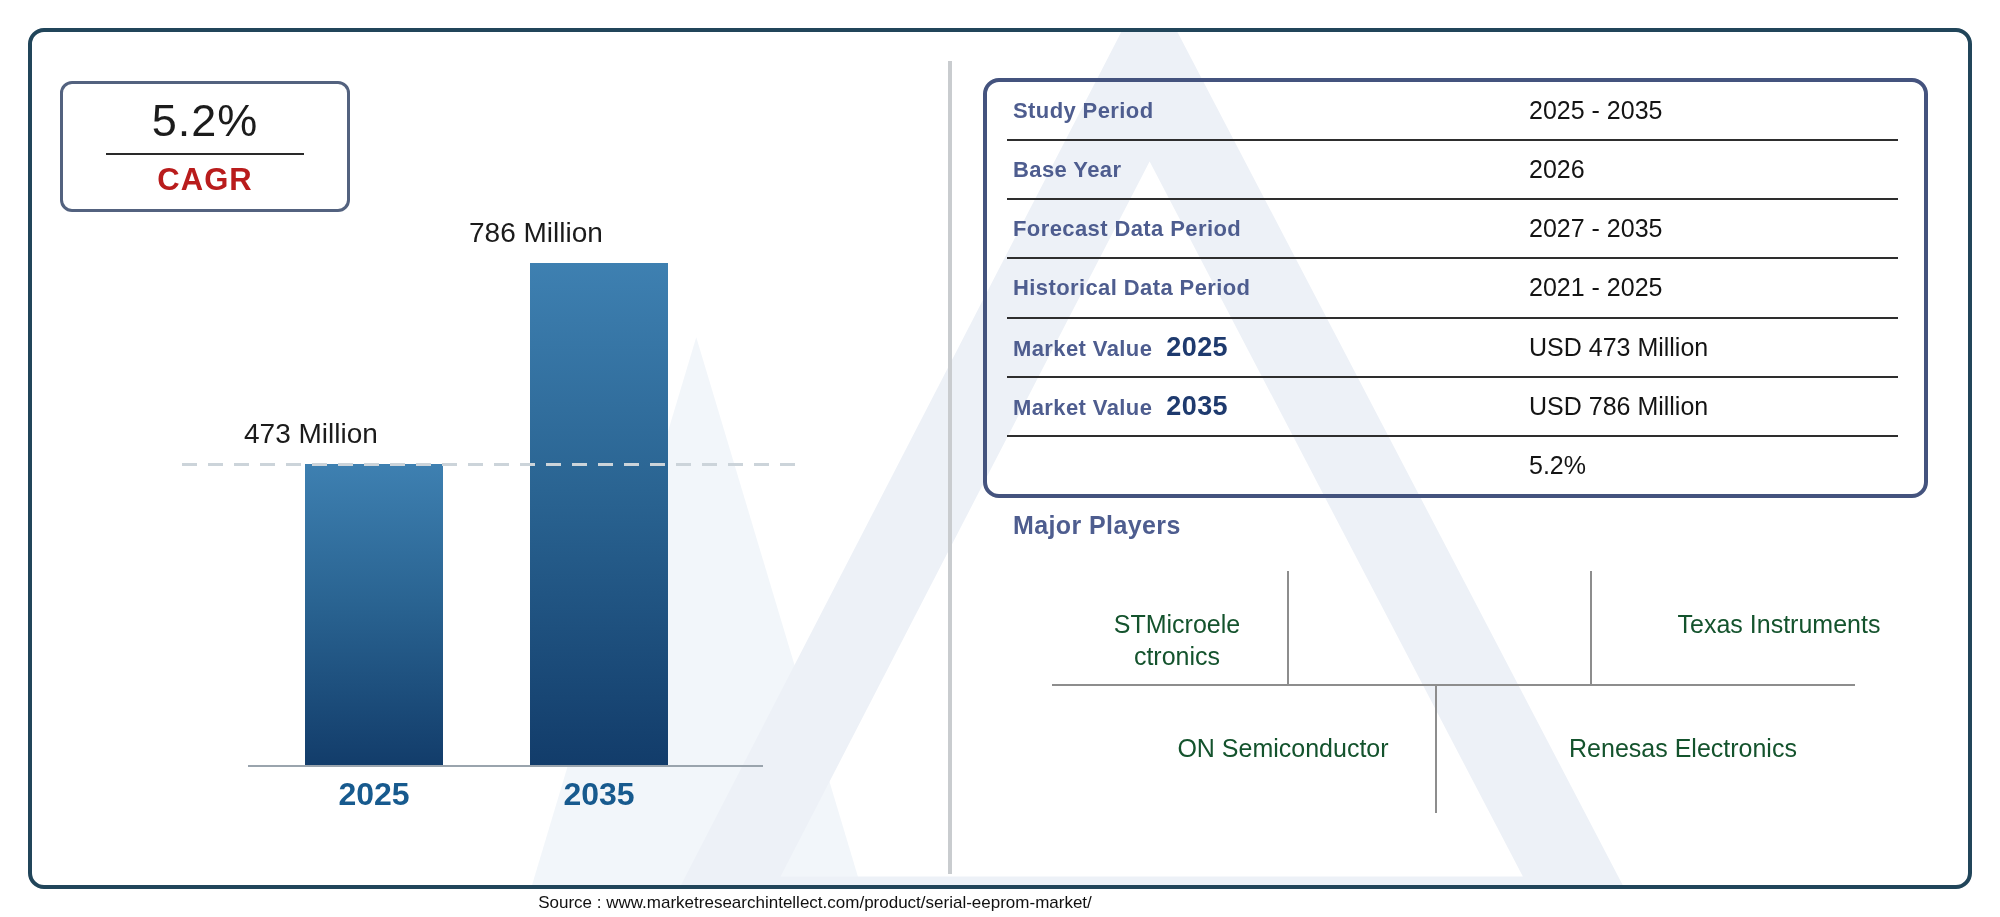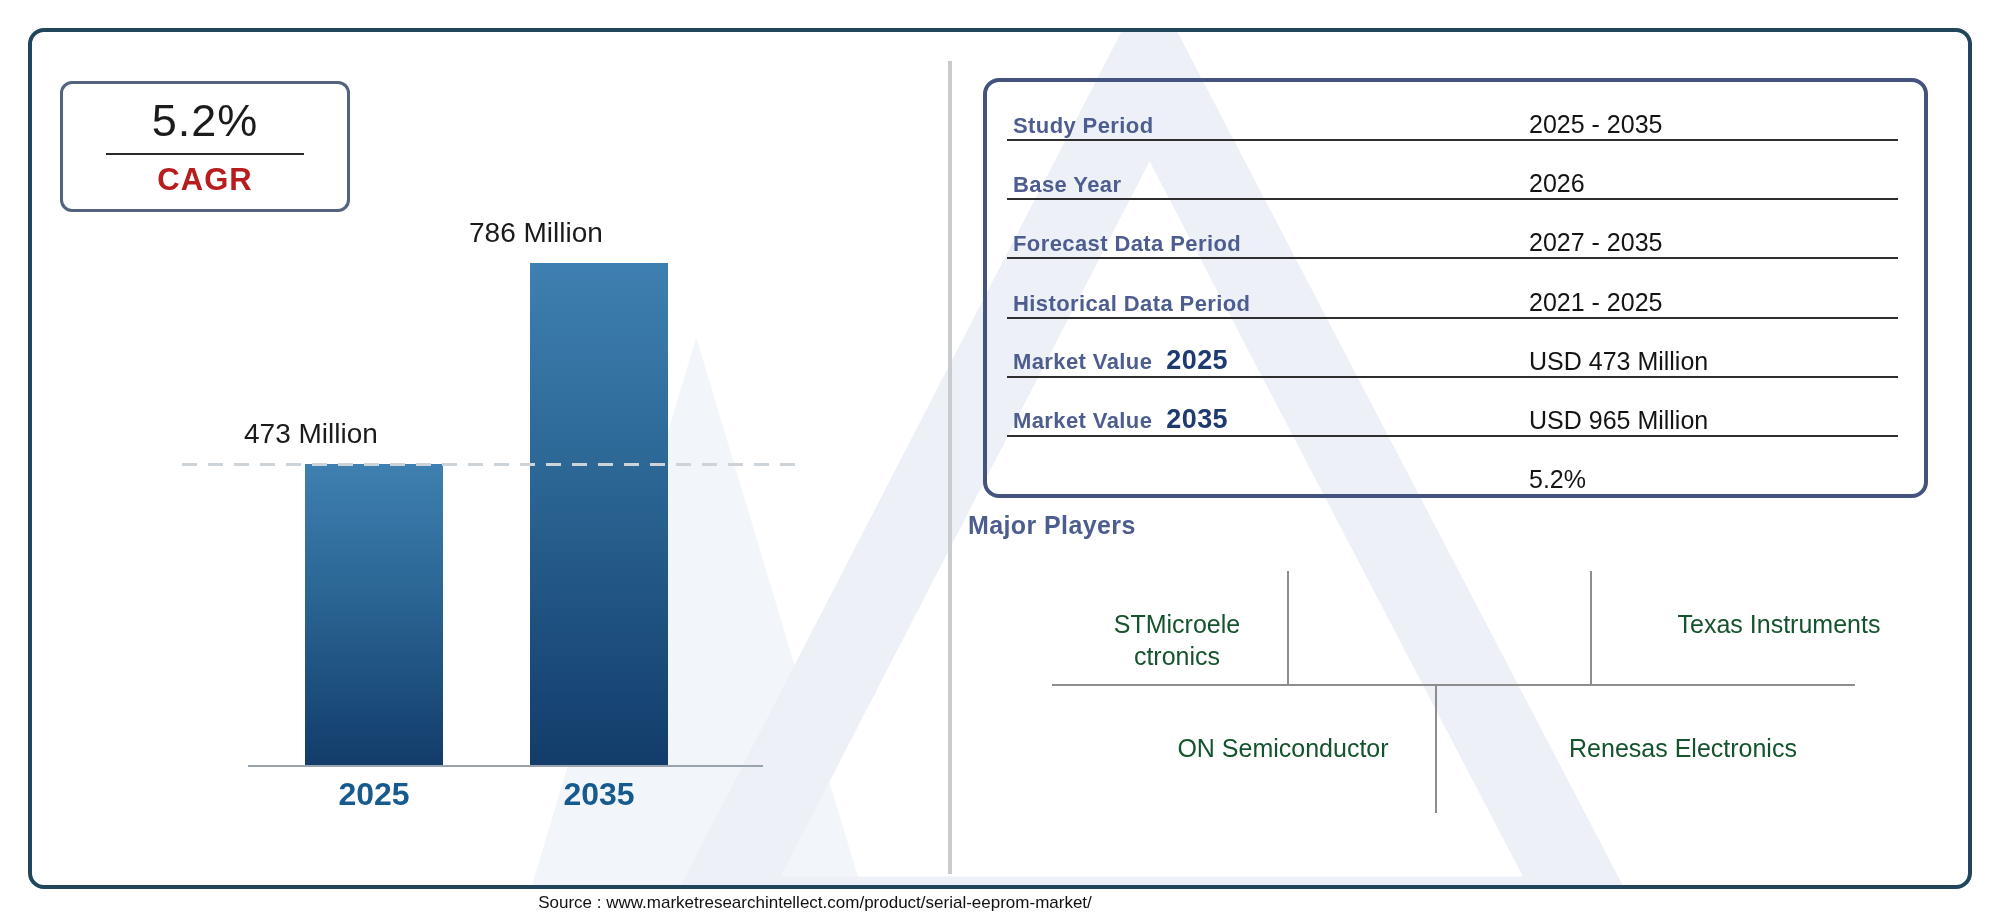--- a/index.html
+++ b/index.html
@@ -36,30 +36,30 @@
   .axis-baseline { position:absolute; left:248px; top:759px; width:515px; height:2px; background:#9aa4ad; }
   .year-label { position:absolute; top:770px; width:160px; text-align:center;
                 font-size:32px; font-weight:bold; color:#175a8e; }
   .year-label.y0 { left:294px; }
   .year-label.y1 { left:519px; }
 
   
   .info-card { position:absolute; left:983px; top:72px; width:945px; height:420px;
                border:4px solid #44537e; border-radius:16px; background:transparent;
                display:flex; flex-direction:column; }
-  .info-row { position:relative; flex:1; margin:0 26px 0 20px; display:flex; align-items:flex-end;
+  .info-row { position:relative; flex:1; margin:0 26px 0 20px; display:flex; align-items:center;
               border-bottom:2px solid #2e2e2e; }
   .info-row:last-child { border-bottom:none; }
   .info-label { padding-left:6px; font-size:22px; font-weight:bold; letter-spacing:0.4px; color:#4e5d8f; }
   .info-label .mv-year { font-size:27px; font-weight:bold; color:#1e3a6e; margin-left:14px; }
   .info-row.cagr-row .info-label { font-size:26px; color:#1e3a6e; }
   .info-value { position:absolute; left:522px; font-size:25px; color:#141414; }
 
   
-  .mp-heading { position:absolute; left:968px; top:505px; font-size:25px; font-weight:bold;
+  .mp-heading { position:absolute; left:1013px; top:505px; font-size:25px; font-weight:bold;
                 letter-spacing:0.4px; color:#4e5d8f; }
   .pg-line-v { position:absolute; width:2px; background:#8d8d8d; }
   .pg-v1 { left:1287px; top:565px; height:113px; }
   .pg-v2 { left:1590px; top:565px; height:113px; }
   .pg-v3 { left:1435px; top:680px; height:127px; }
   .pg-line-h { position:absolute; left:1052px; top:678px; width:803px; height:2px; background:#8d8d8d; }
   .player { position:absolute; width:340px; text-align:center; font-size:25px; color:#14532d; line-height:32px; }
   .player span { display:block; }
   .player.p0 { left:1007px; top:602px; }
   .player.p1 { left:1270px; top:602px; }
@@ -122,21 +122,21 @@
     <div class="info-row">
       <div class="info-label">
         <span>Market Value</span><span class="mv-year">2025</span>
       </div>
       <div class="info-value">USD 473 Million</div>
     </div>
     <div class="info-row">
       <div class="info-label">
         <span>Market Value</span><span class="mv-year">2035</span>
       </div>
-      <div class="info-value">USD 965 Million</div>
+      <div class="info-value">USD 786 Million</div>
     </div>
     <div class="info-row cagr-row">
       <div class="info-value">5.2%</div>
     </div>
   </div>
 
   <div class="mp-heading">Major Players</div>
   <div class="pg-line-v pg-v1"></div>
   <div class="pg-line-v pg-v2"></div>
   <div class="pg-line-h"></div>

